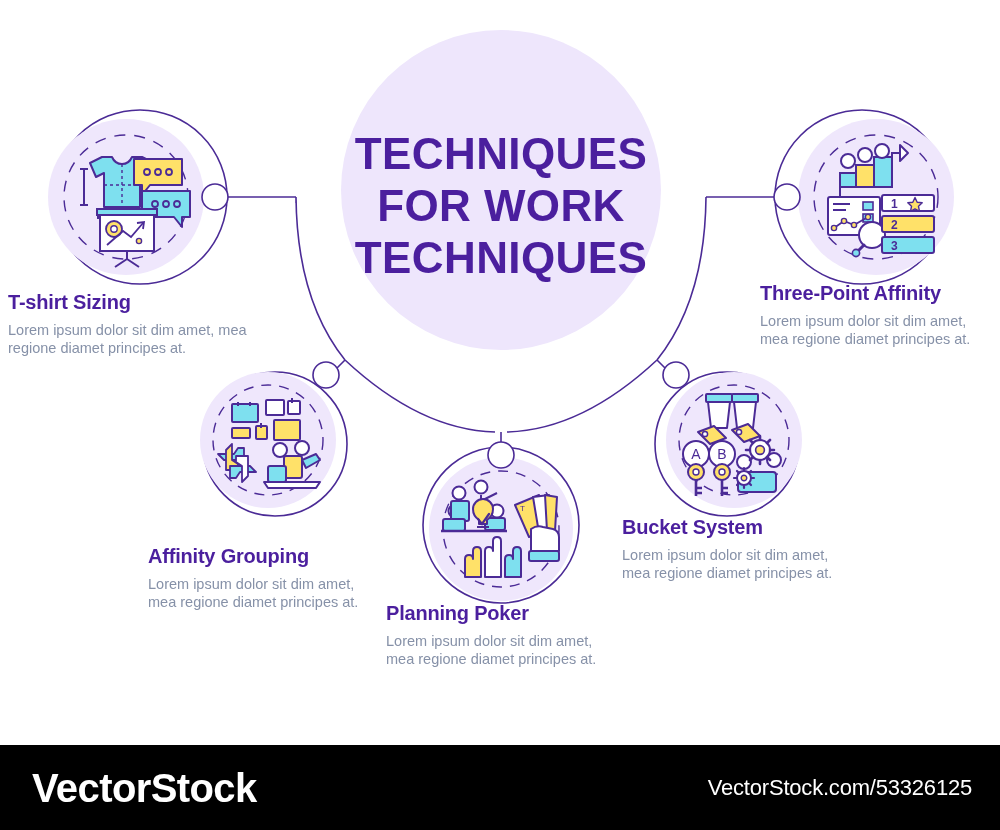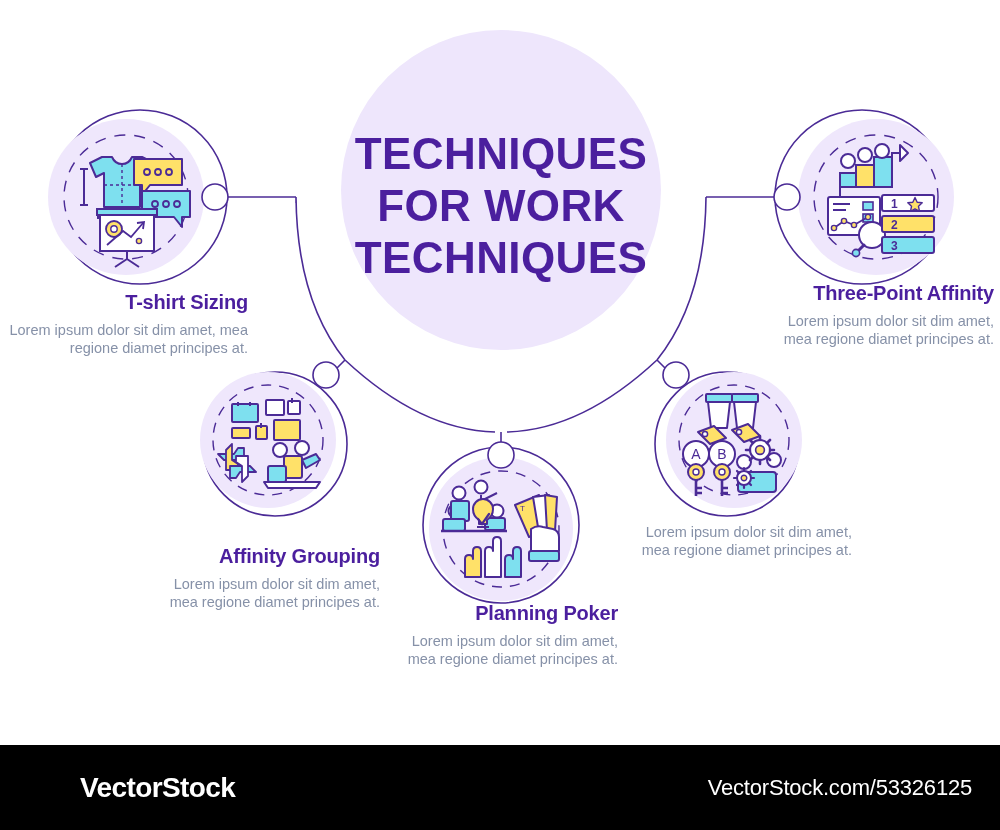--- a/index.html
+++ b/index.html
@@ -13,21 +13,21 @@
   #stage {
     position:absolute; left:0; top:0;
     width:1000px; height:745px;
     background:#ffffff;
   }
   #svg-layer {
     position:absolute; left:0; top:0; width:1000px; height:745px;
   }
   .label-block {
     position:absolute;
-    text-align:right;
+    text-align:left;
   }
   .node-title {
     font-weight:bold;
     color:#4B1F9E;
     line-height:1.13;
     letter-spacing:-0.2px;
   }
   .node-desc {
     color:#8691A8;
     line-height:1.25;
@@ -71,23 +71,22 @@
   
   #footer {
     position:absolute; left:0; top:745px;
     width:1000px; height:85px;
     background:#000000;
     color:#ffffff;
   }
   #footer-brand {
     position:absolute; left:32px; top:50%;
     transform:translateY(-50%);
-    font-size:28px; font-weight:bold;
+    font-size:40px; font-weight:bold;
     letter-spacing:-0.6px;
-    margin-left:48px;
   }
   #footer-url {
     position:absolute; right:28px; top:50%;
     transform:translateY(-50%);
     font-size:22px;
     letter-spacing:-0.2px;
   }
 </style>
 </head>
 <body>
@@ -348,20 +347,21 @@
     <div class="node-title">Affinity Grouping</div>
     <div class="node-desc">Lorem ipsum dolor sit dim amet, mea regione diamet principes at.</div>
   </div>
 
   <div class="label-block" id="lbl-poker">
     <div class="node-title">Planning Poker</div>
     <div class="node-desc">Lorem ipsum dolor sit dim amet, mea regione diamet principes at.</div>
   </div>
 
   <div class="label-block" id="lbl-bucket">
+    <div class="node-title">Bucket System</div>
     <div class="node-desc">Lorem ipsum dolor sit dim amet, mea regione diamet principes at.</div>
   </div>
 
   <div class="label-block" id="lbl-three">
     <div class="node-title">Three-Point Affinity</div>
     <div class="node-desc">Lorem ipsum dolor sit dim amet, mea regione diamet principes at.</div>
   </div>
 
 </div>
 

